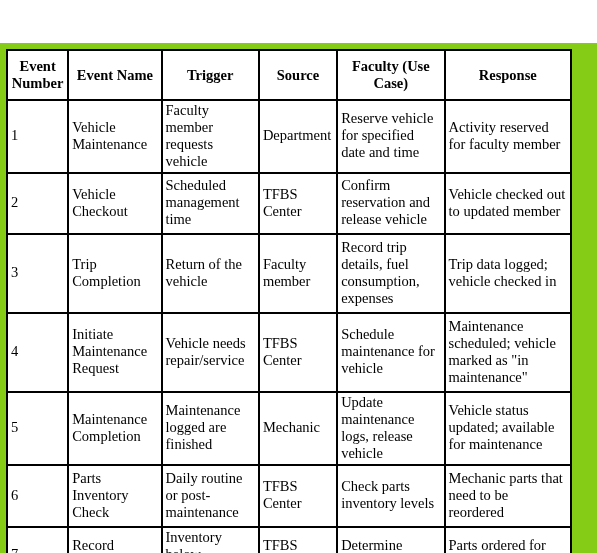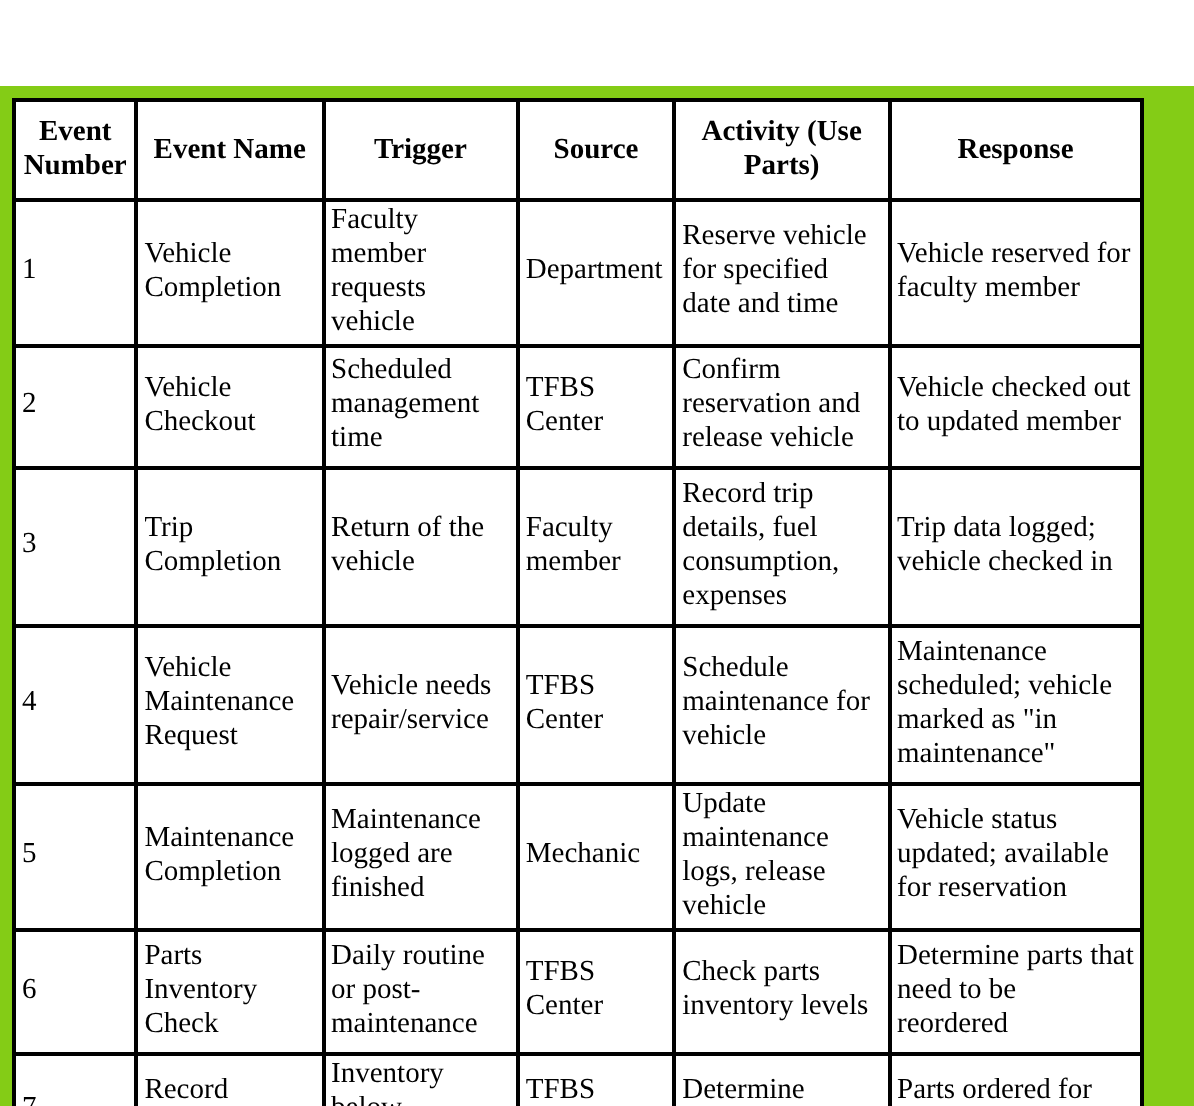--- a/index.html
+++ b/index.html
@@ -94,72 +94,72 @@
         <col class="c-src">
         <col class="c-act">
         <col class="c-resp">
       </colgroup>
       <thead>
         <tr class="hdr-row">
           <th>Event Number</th>
           <th>Event Name</th>
           <th>Trigger</th>
           <th>Source</th>
-          <th>Activity (Use Parts)</th>
+          <th>Faculty (Use Case)</th>
           <th>Response</th>
         </tr>
       </thead>
       <tbody>
         <tr class="r1">
           <td>1</td>
-          <td>Vehicle Completion</td>
+          <td>Vehicle Maintenance</td>
           <td>Faculty member requests vehicle</td>
           <td>Department</td>
           <td>Reserve vehicle for specified date and time</td>
-          <td>Vehicle reserved for faculty member</td>
+          <td>Activity reserved for faculty member</td>
         </tr>
         <tr class="r2">
           <td>2</td>
           <td>Vehicle Checkout</td>
           <td>Scheduled management time</td>
           <td>TFBS Center</td>
           <td>Confirm reservation and release vehicle</td>
           <td>Vehicle checked out to updated member</td>
         </tr>
         <tr class="r3">
           <td>3</td>
           <td>Trip Completion</td>
           <td>Return of the vehicle</td>
           <td>Faculty member</td>
           <td>Record trip details, fuel consumption, expenses</td>
           <td>Trip data logged; vehicle checked in</td>
         </tr>
         <tr class="r4">
           <td>4</td>
-          <td>Vehicle Maintenance Request</td>
+          <td>Initiate Maintenance Request</td>
           <td>Vehicle needs repair/service</td>
           <td>TFBS Center</td>
           <td>Schedule maintenance for vehicle</td>
           <td>Maintenance scheduled; vehicle marked as "in maintenance"</td>
         </tr>
         <tr class="r5">
           <td>5</td>
           <td>Maintenance Completion</td>
           <td>Maintenance logged are finished</td>
           <td>Mechanic</td>
           <td>Update maintenance logs, release vehicle</td>
-          <td>Vehicle status updated; available for reservation</td>
+          <td>Vehicle status updated; available for maintenance</td>
         </tr>
         <tr class="r6">
           <td>6</td>
           <td>Parts Inventory Check</td>
           <td>Daily routine or post-maintenance</td>
           <td>TFBS Center</td>
           <td>Check parts inventory levels</td>
-          <td>Determine parts that need to be reordered</td>
+          <td>Mechanic parts that need to be reordered</td>
         </tr>
         <tr class="r7">
           <td>7</td>
           <td>Record Reorder</td>
           <td>Inventory below threshold</td>
           <td>TFBS Center</td>
           <td>Determine reorder process</td>
           <td>Parts ordered for restock</td>
         </tr>
         <tr class="r8">

